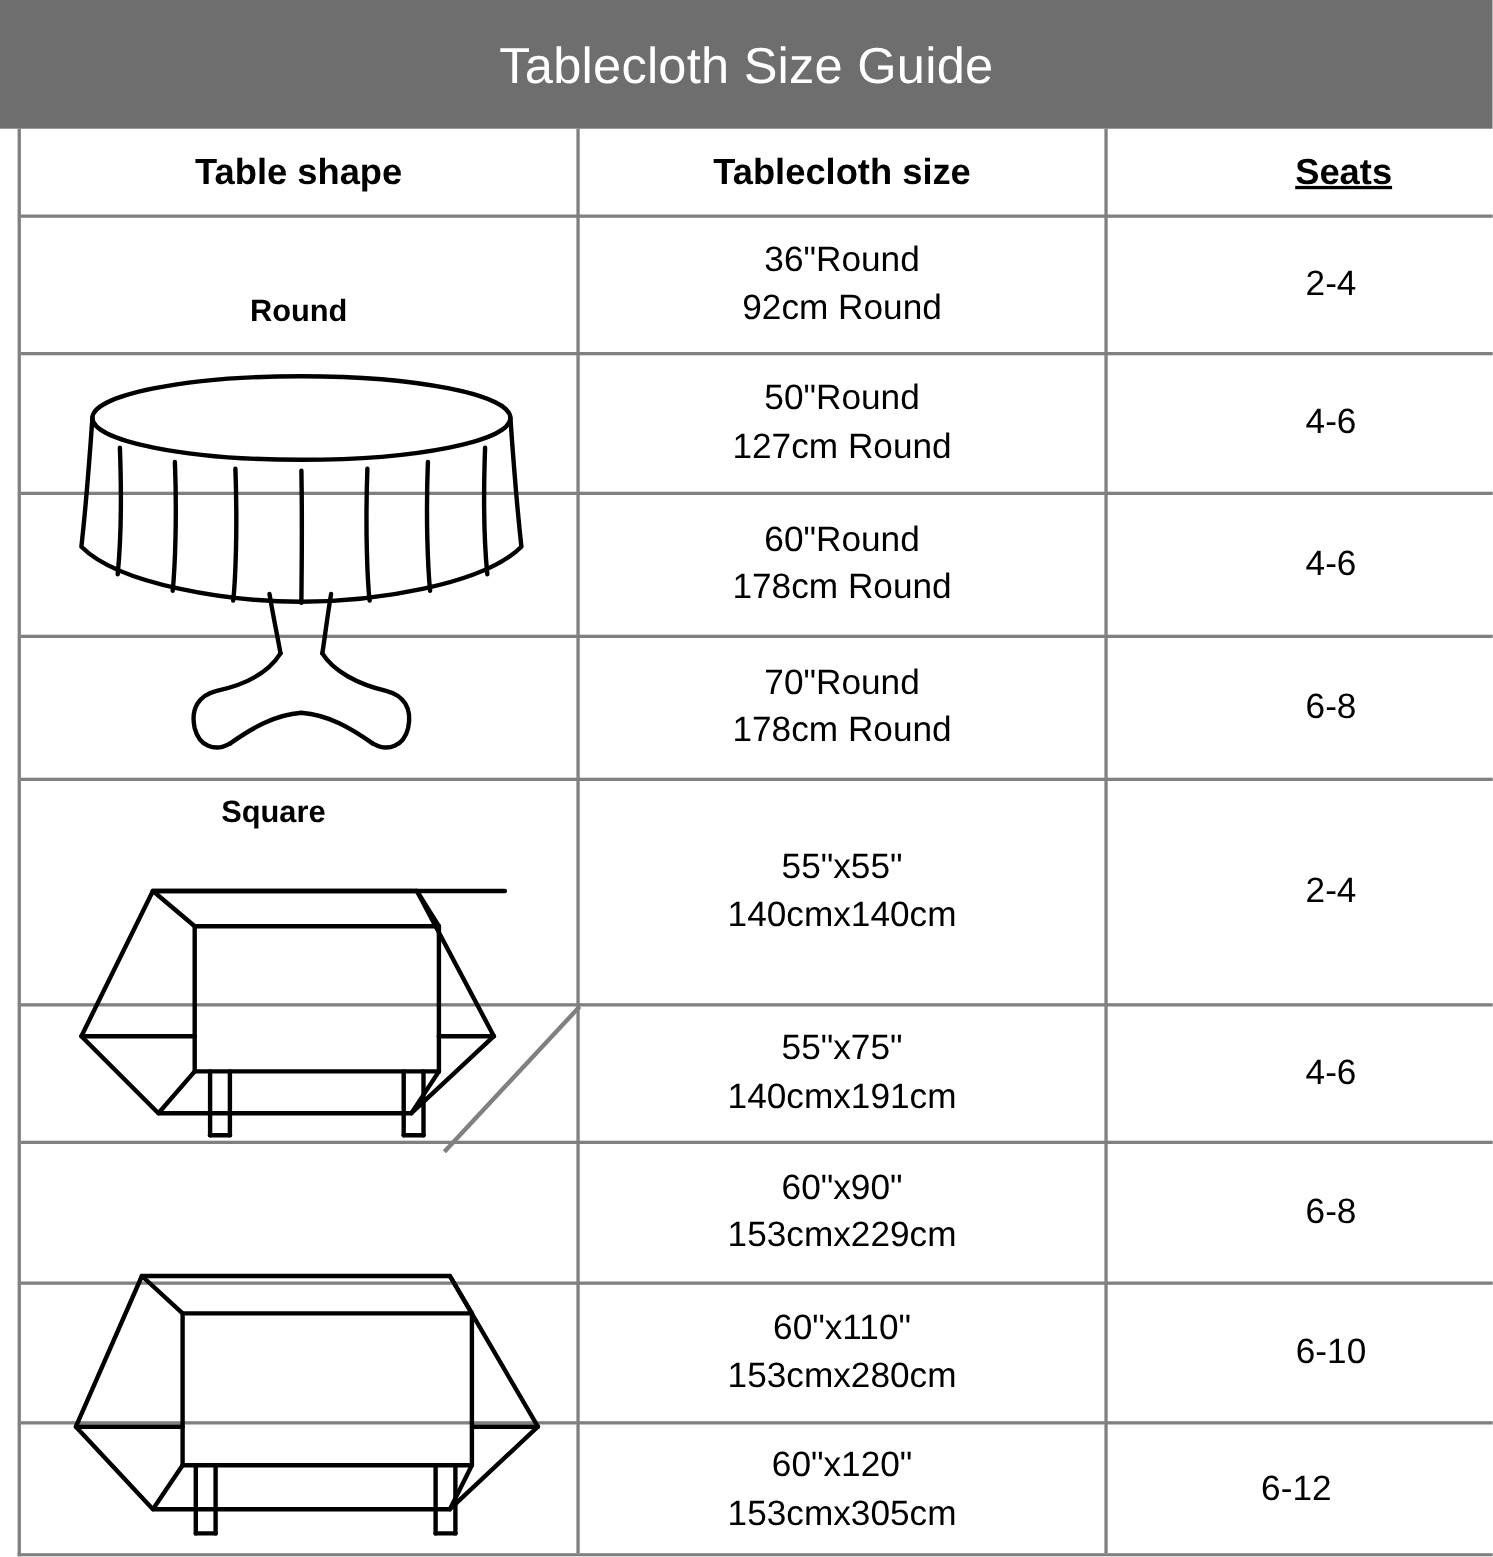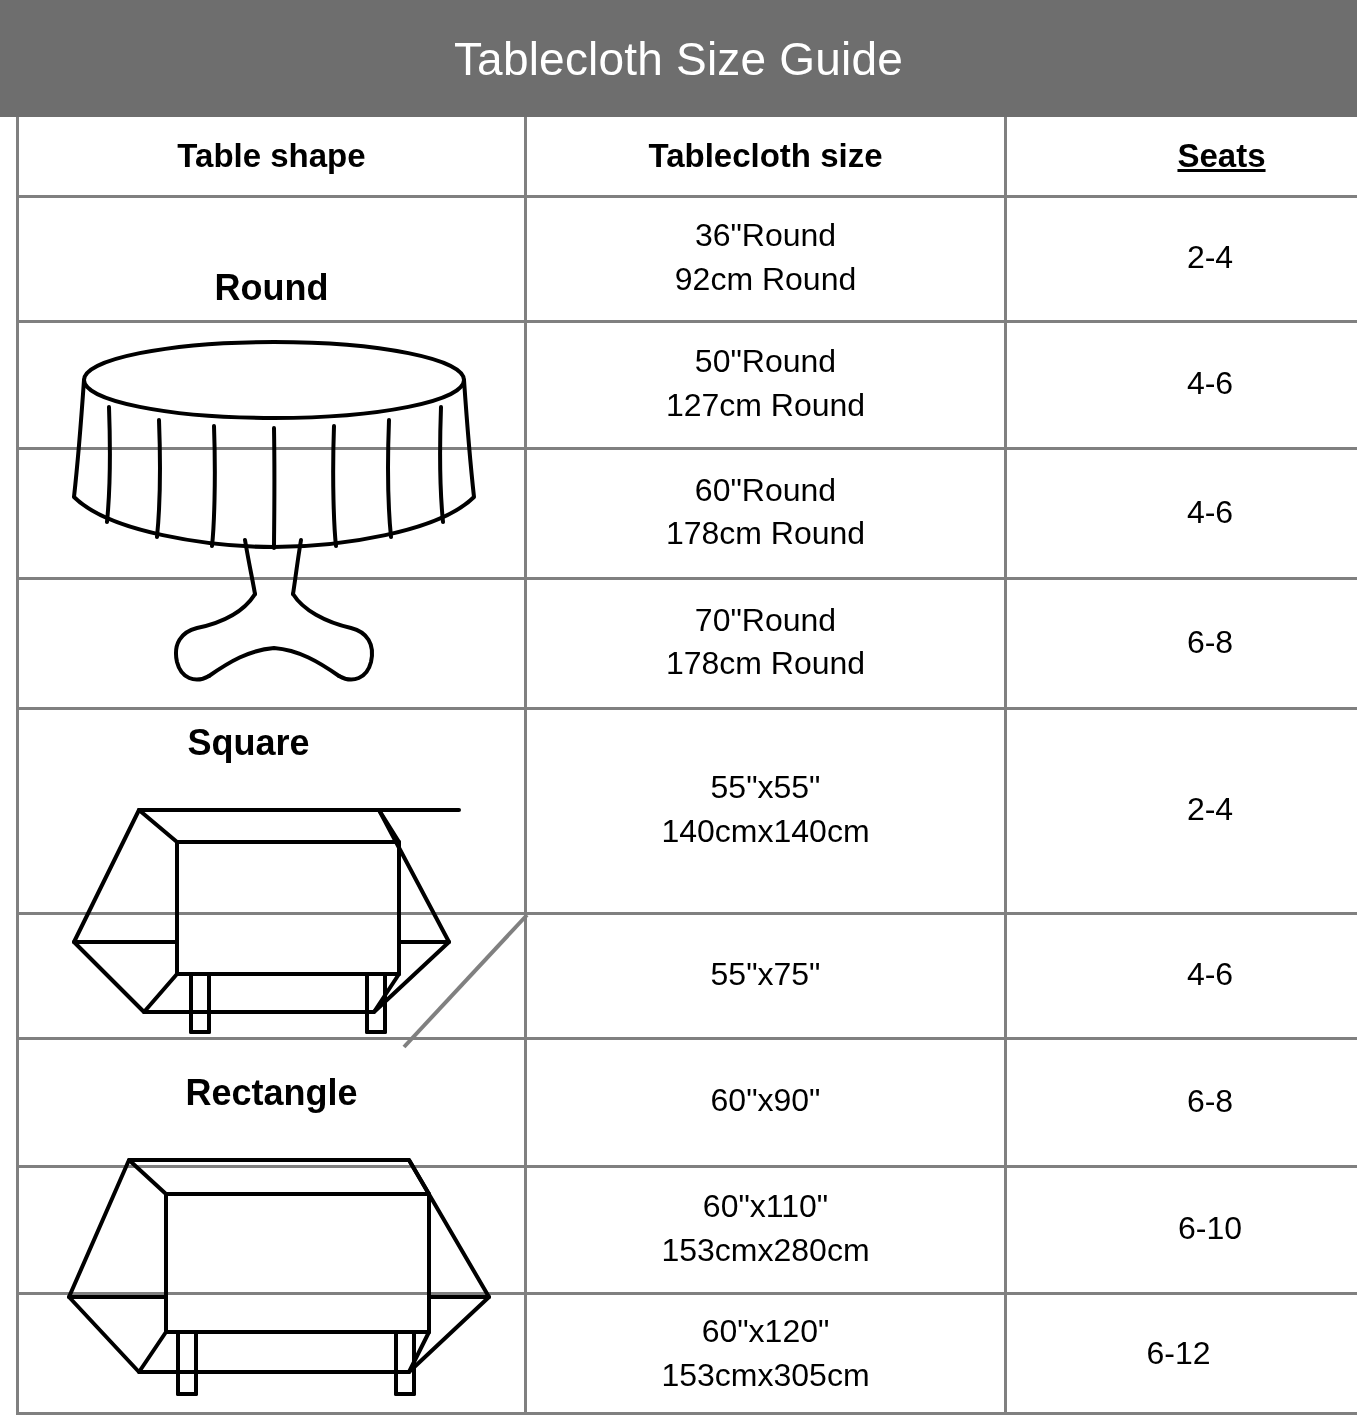--- a/index.html
+++ b/index.html
@@ -71,21 +71,21 @@
   .size-cell {
     font-size: 32px;
     line-height: 1.35;
   }
   .seat-cell {
     font-size: 32px;
     margin-left: 20px;
   }
   .shape-label {
     position: absolute;
-    font-size: 36px;
+    font-size: 28px;
     font-weight: bold;
     text-align: center;
   }
   .art {
     position: absolute;
   }
   .leader {
     position: absolute;
   }
 </style>
@@ -157,21 +157,20 @@
         <path d="M318 192 L318 250"></path>
         <path d="M336 192 L336 250"></path>
         <path d="M318 250 L336 250"></path>
       </g>
     </svg>
 
     <svg class="leader" style="left:380px; top:790px;" width="140" height="145" viewBox="0 0 140 145">
       <path d="M5 140 L128 8" fill="none" stroke="#808080" stroke-width="4"></path>
     </svg>
 
-    <div class="shape-label" style="left:0; top:955px; width:505px;">Rectangle</div>
     <svg class="art" style="left:25px; top:1015px;" width="460" height="270" viewBox="0 0 460 270">
       <g fill="none" stroke="#000000" stroke-width="4" stroke-linejoin="round" stroke-linecap="round">
         <path d="M85 28 L365 28 L445 165 L365 240 L95 240 L25 165 Z"></path>
         <path d="M85 28 L122 62 L385 62 L365 28"></path>
         <path d="M122 62 L122 200"></path>
         <path d="M385 62 L385 200"></path>
         <path d="M122 200 L385 200"></path>
         <path d="M95 240 L122 200"></path>
         <path d="M365 240 L385 200"></path>
         <path d="M25 165 L122 165"></path>
@@ -221,27 +220,29 @@
       <div>
         <div>55"x55"</div>
         <div>140cmx140cm</div>
       </div>
     </div>
     <div class="cell seat-cell" style="left:988px; top:593px; width:366px; height:199px;">2-4</div>
 
     <div class="cell size-cell" style="left:508px; top:798px; width:477px; height:119px;">
       <div>
         <div>55"x75"</div>
+        <div>140cmx191cm</div>
       </div>
     </div>
     <div class="cell seat-cell" style="left:988px; top:798px; width:366px; height:119px;">4-6</div>
 
     <div class="cell size-cell" style="left:508px; top:923px; width:477px; height:122px;">
       <div>
         <div>60"x90"</div>
+        <div>153cmx229cm</div>
       </div>
     </div>
     <div class="cell seat-cell" style="left:988px; top:923px; width:366px; height:122px;">6-8</div>
 
     <div class="cell size-cell" style="left:508px; top:1051px; width:477px; height:121px;">
       <div>
         <div>60"x110"</div>
         <div>153cmx280cm</div>
       </div>
     </div>

